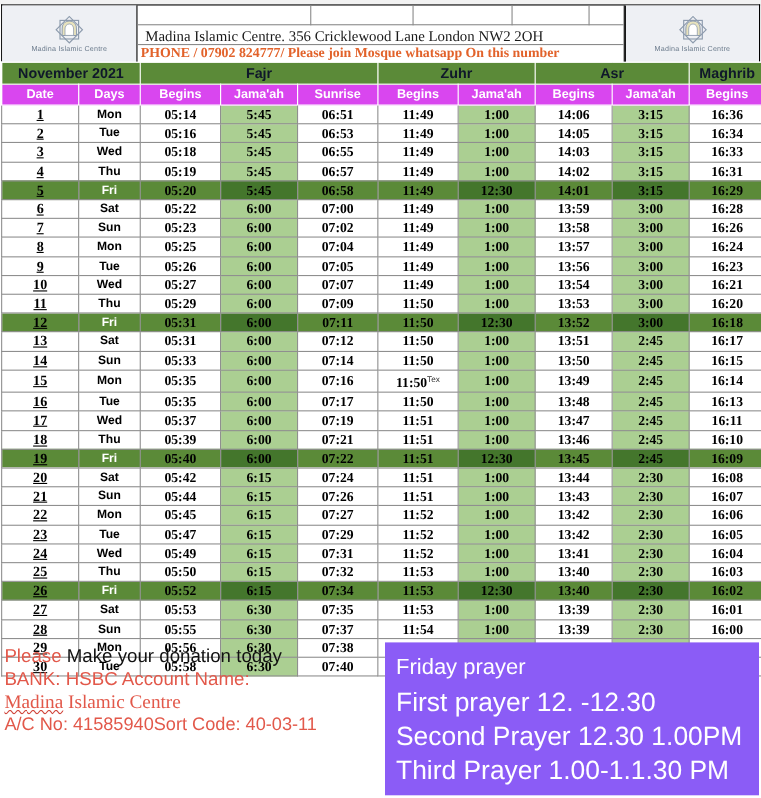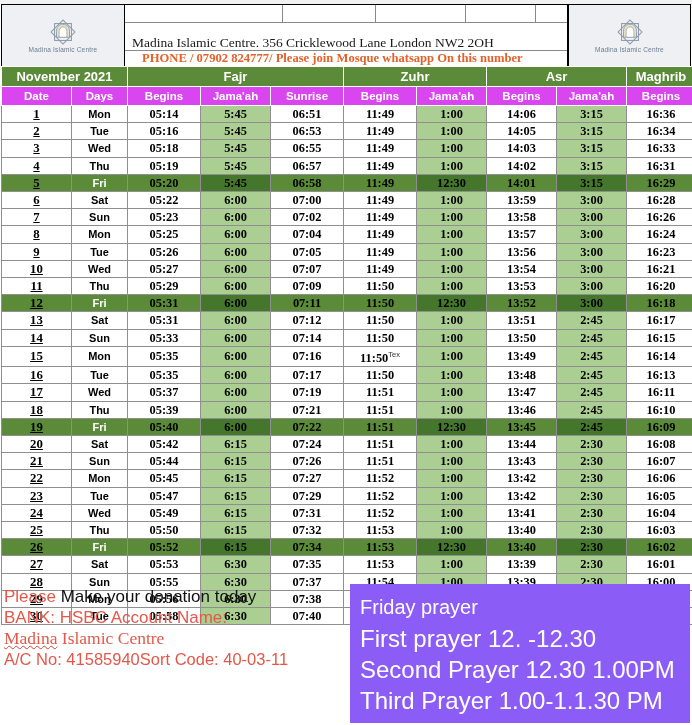--- a/index.html
+++ b/index.html
@@ -14,21 +14,21 @@
     position: relative;
   }
   .page { width: 692px; height: 725px; position: relative; background:#fff; }
 
   
   .top-strip { height: 4px; background:#f2f2f2; width:100%; }
 
   
   .masthead {
     display: flex;
-    height: 62px;
+    height: 52px;
     border: 1px solid #000;
     border-bottom: none;
     box-sizing: border-box;
     margin: 0 1px;
   }
   .logo-cell {
     width: 122px;
     flex: 0 0 122px;
     background: #eef0f4;
     display: flex;
@@ -78,42 +78,42 @@
     padding-left: 7px;
     line-height: 15px;
     white-space: nowrap;
     border-bottom: 1px solid #8a8a8a;
   }
   .phone-line {
     font-family: "Liberation Serif", serif;
     font-weight: bold;
     font-size: 12.6px;
     color: #e2622a;
-    padding-left: 17px;
+    padding-left: 3px;
     line-height: 15px;
     white-space: nowrap;
   }
 
   
   table.tt {
     border-collapse: collapse;
     width: 690px;
     margin: 0 1px;
     table-layout: fixed;
   }
   table.tt td, table.tt th {
     border: 1px solid #8f8f8f;
     padding: 0;
     text-align: center;
     box-sizing: border-box;
   }
   
   tr.grp th {
     background: #5b8a38;
-    color: #ffffff;
+    color: #0f172a;
     font-family: "Liberation Sans", sans-serif;
     font-weight: bold;
     font-size: 13px;
     height: 19px;
     line-height: 19px;
     border-color: #ffffff;
   }
   tr.sub th {
     background: #d946ef;
     color: #ffffff;

